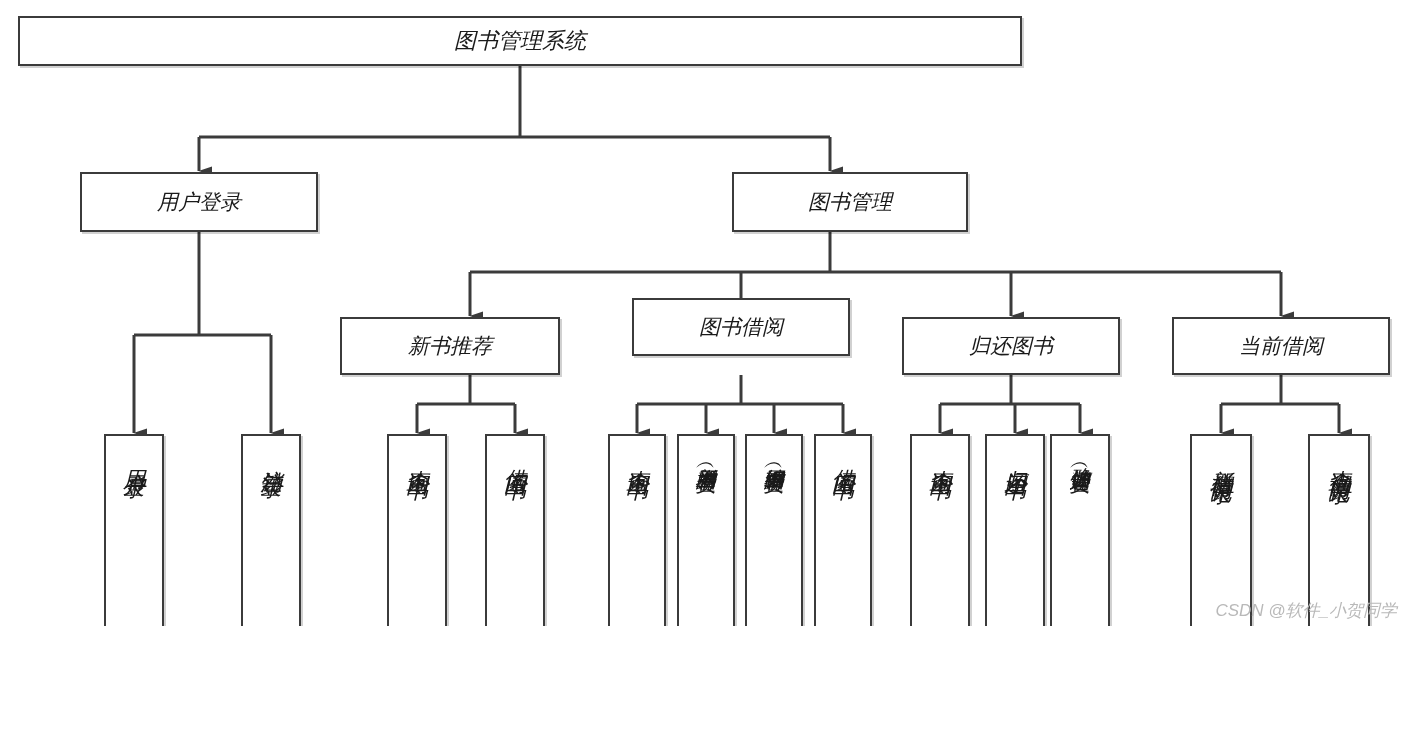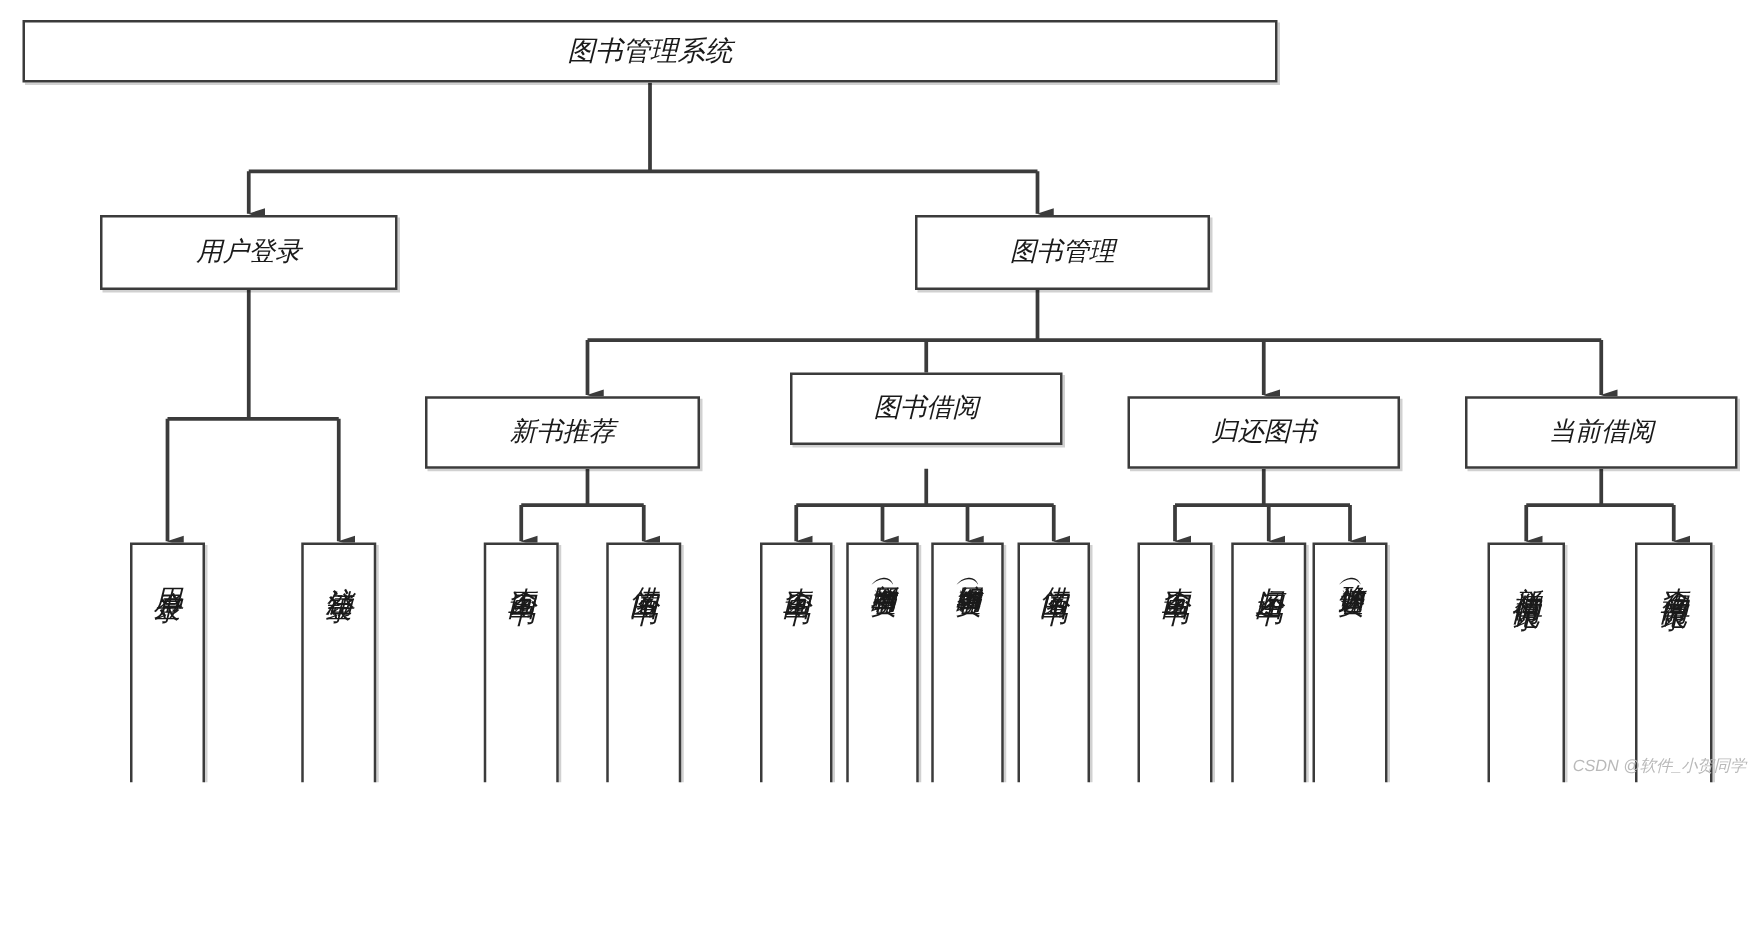--- a/index.html
+++ b/index.html
@@ -60,21 +60,21 @@
     line-height: 1;
   }
   .node.vert.compact .lbl {
     font-size: 20px;
     letter-spacing: 1px;
   }
   #watermark {
     position: absolute;
     right: 8px;
     bottom: 4px;
-    font-size: 13px;
+    font-size: 17px;
     color: #b9b9b9;
     white-space: nowrap;
     pointer-events: none;
   }
 </style>
 </head>
 <body>
 
 <div id="canvas">
   <svg id="wires" viewBox="0 0 1405 747" xmlns="http://www.w3.org/2000/svg">

